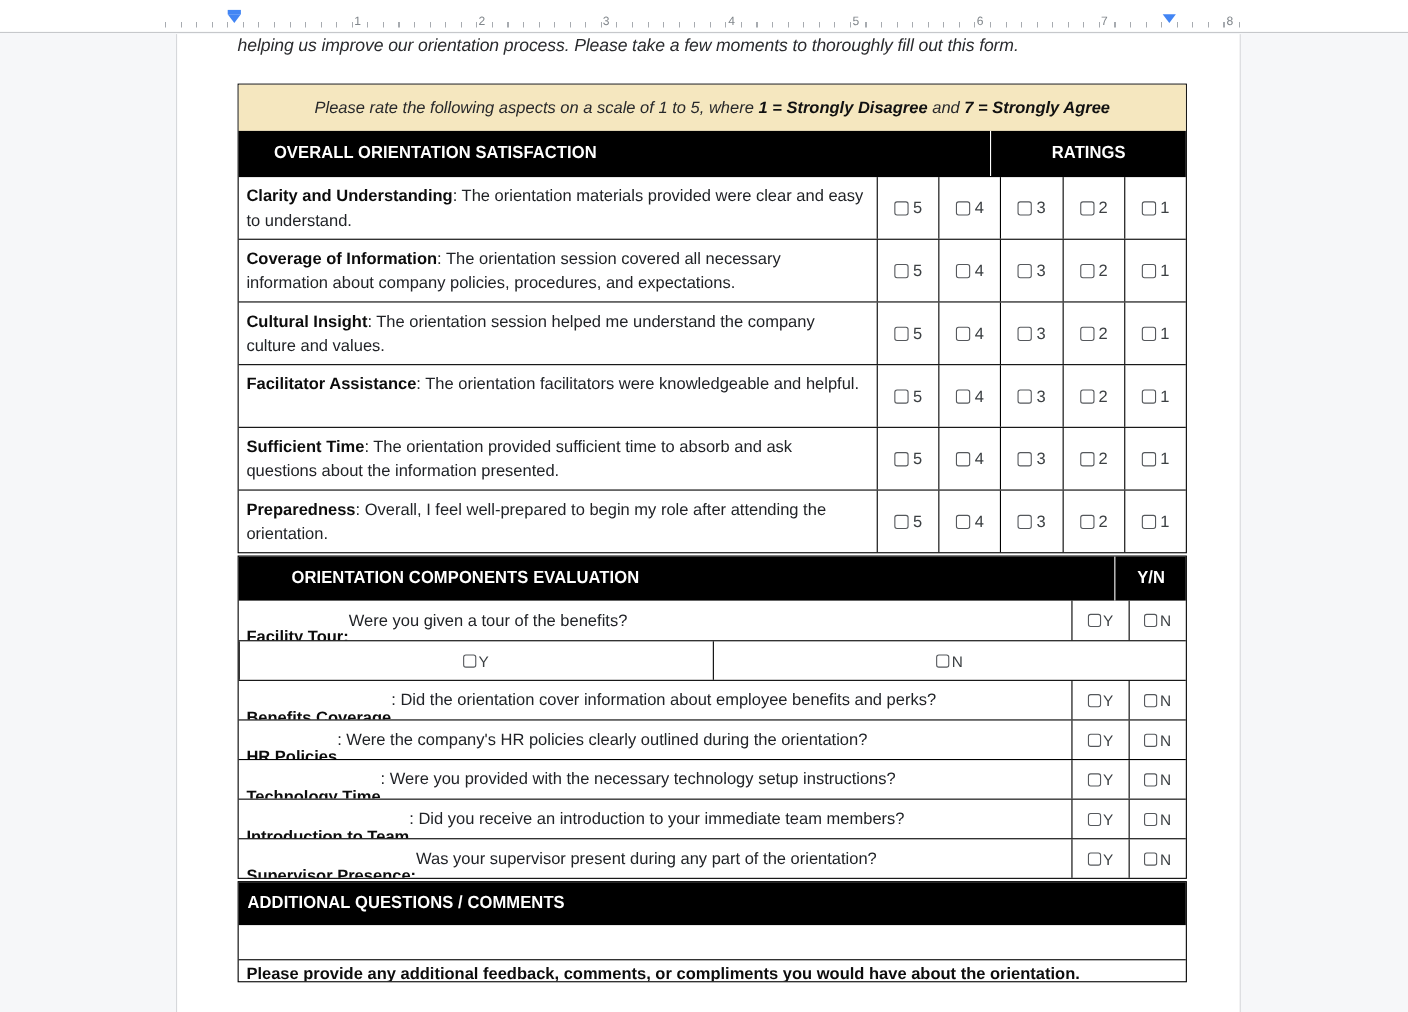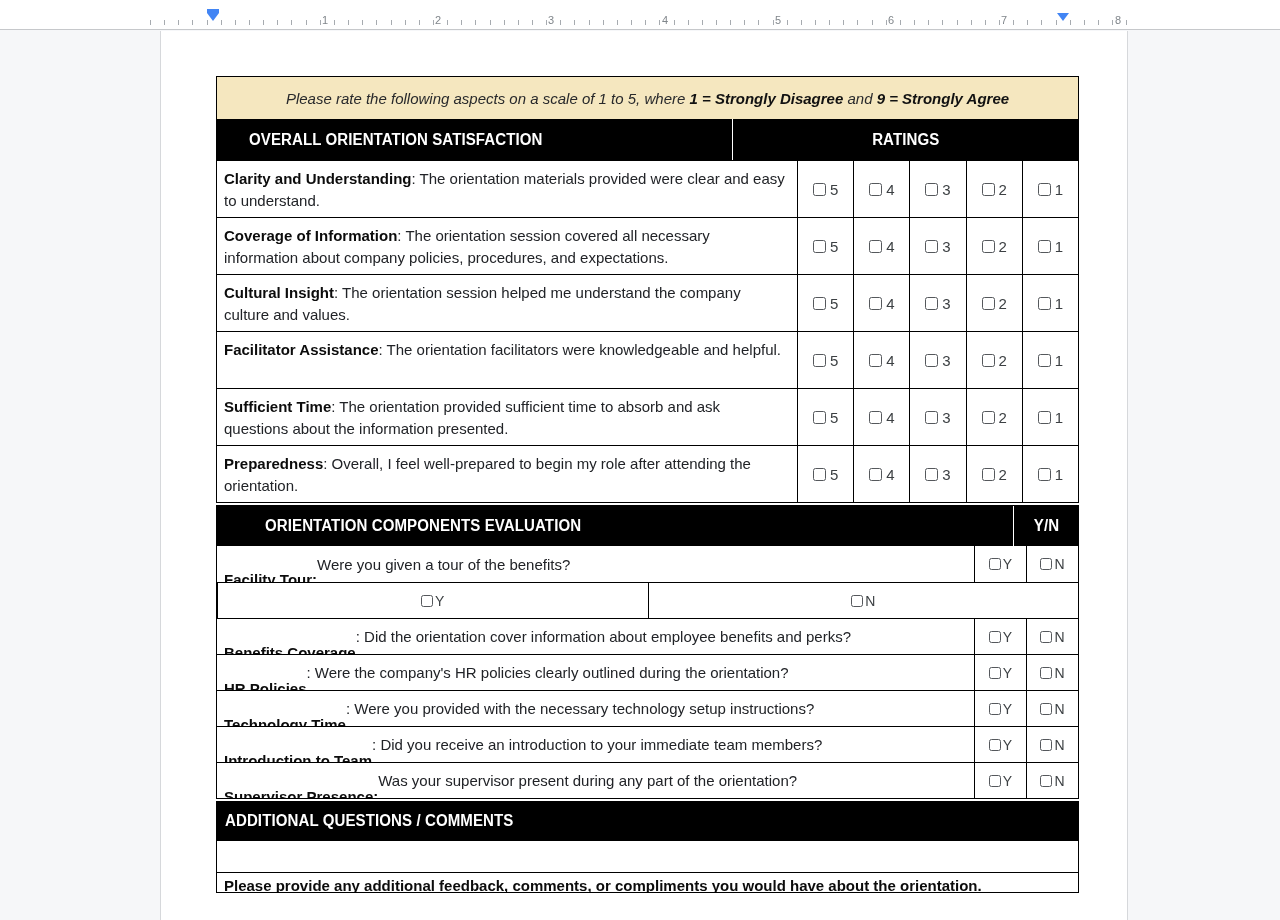--- a/index.html
+++ b/index.html
@@ -69,21 +69,21 @@
 
   
   .blk { background: #000; color: #fff; display: flex; align-items: stretch; }
   .blk-h1 { height: 41px; }
   .blk-h2 { height: 40px; padding-left: 40px; }
   .blk-h3 { height: 38px; }
   .blk-left {
     display: flex; align-items: center; padding-left: 8px;
     border-right: 1.5px solid #fff;
   }
-  .blk-left.w-rate { width: 516px; padding-left: 32px; }
+  .blk-left.w-rate { width: 684px; padding-left: 32px; }
   .blk-left.w-yn  { width: 757px; }
   .blk-left.w-full { width: 100%; border-right: none; }
   .blk-right { flex: 1; display: flex; align-items: center; justify-content: center; }
   .blk-txt {
     font-weight: bold; font-size: 16px; letter-spacing: 0.1px;
     transform: scaleX(0.94); transform-origin: left center; white-space: nowrap;
   }
   .blk-right .blk-txt { transform-origin: center center; }
 
   
@@ -143,27 +143,28 @@
   <span class="ruler-num" style="left:891px">6</span>
   <span class="ruler-num" style="left:1004px">7</span>
   <span class="ruler-num" style="left:1118px">8</span>
   <div class="marker-bar" style="left:207px"></div>
   <div class="marker" style="left:207px"></div>
   <div class="marker" style="left:1057px"></div>
 </div>
 
 <div class="page">
 
+  <div class="intro-line">helping us improve our orientation process. Please take a few moments to thoroughly fill out this form.</div>
 
   <div class="doc-form">
 
     <div class="sec">
 
       <div class="instruction">
-        <span><span>Please rate the following aspects on a scale of 1 to 5, where </span><b>1 = Strongly Disagree</b><span> and </span><b>9 = Strongly Agree</b></span>
+        <span><span>Please rate the following aspects on a scale of 1 to 5, where </span><b>1 = Strongly Disagree</b><span> and </span><b>7 = Strongly Agree</b></span>
       </div>
 
       <div class="blk blk-h1">
         <div class="blk-left w-rate">
             <span class="blk-txt">OVERALL ORIENTATION SATISFACTION</span>
           </div>
         <div class="blk-right">
             <span class="blk-txt">RATINGS</span>
           </div>
       </div>

